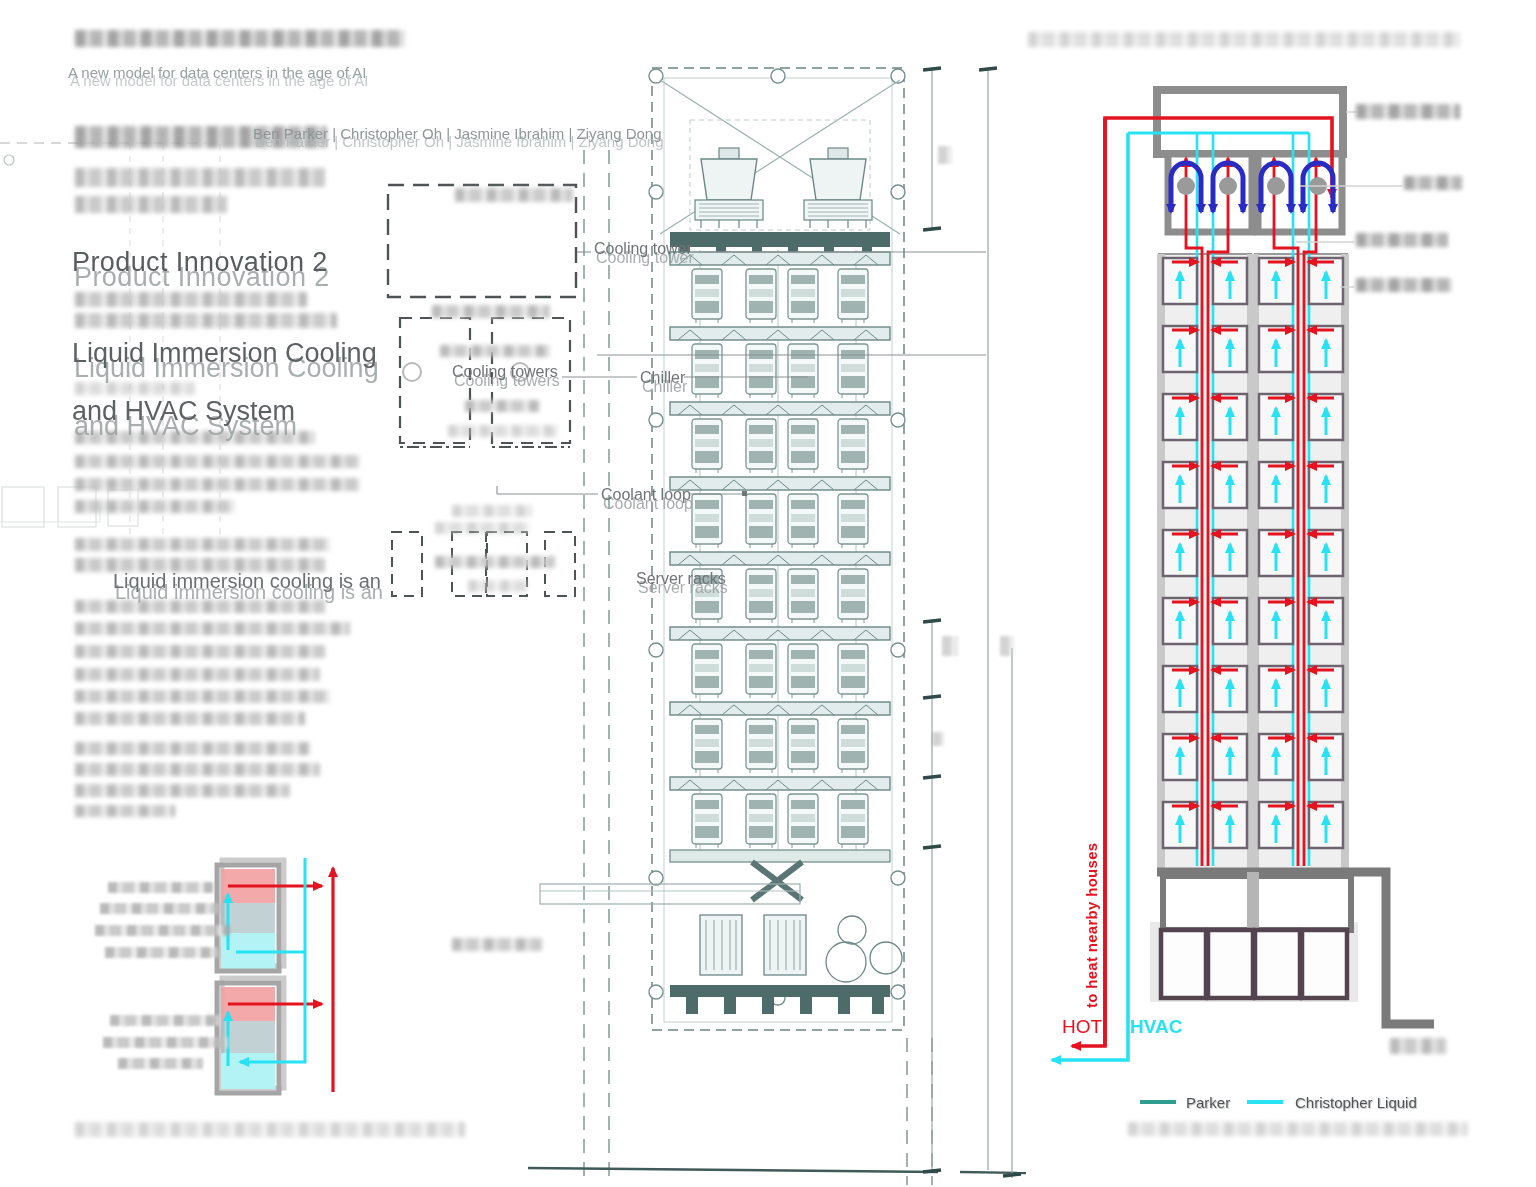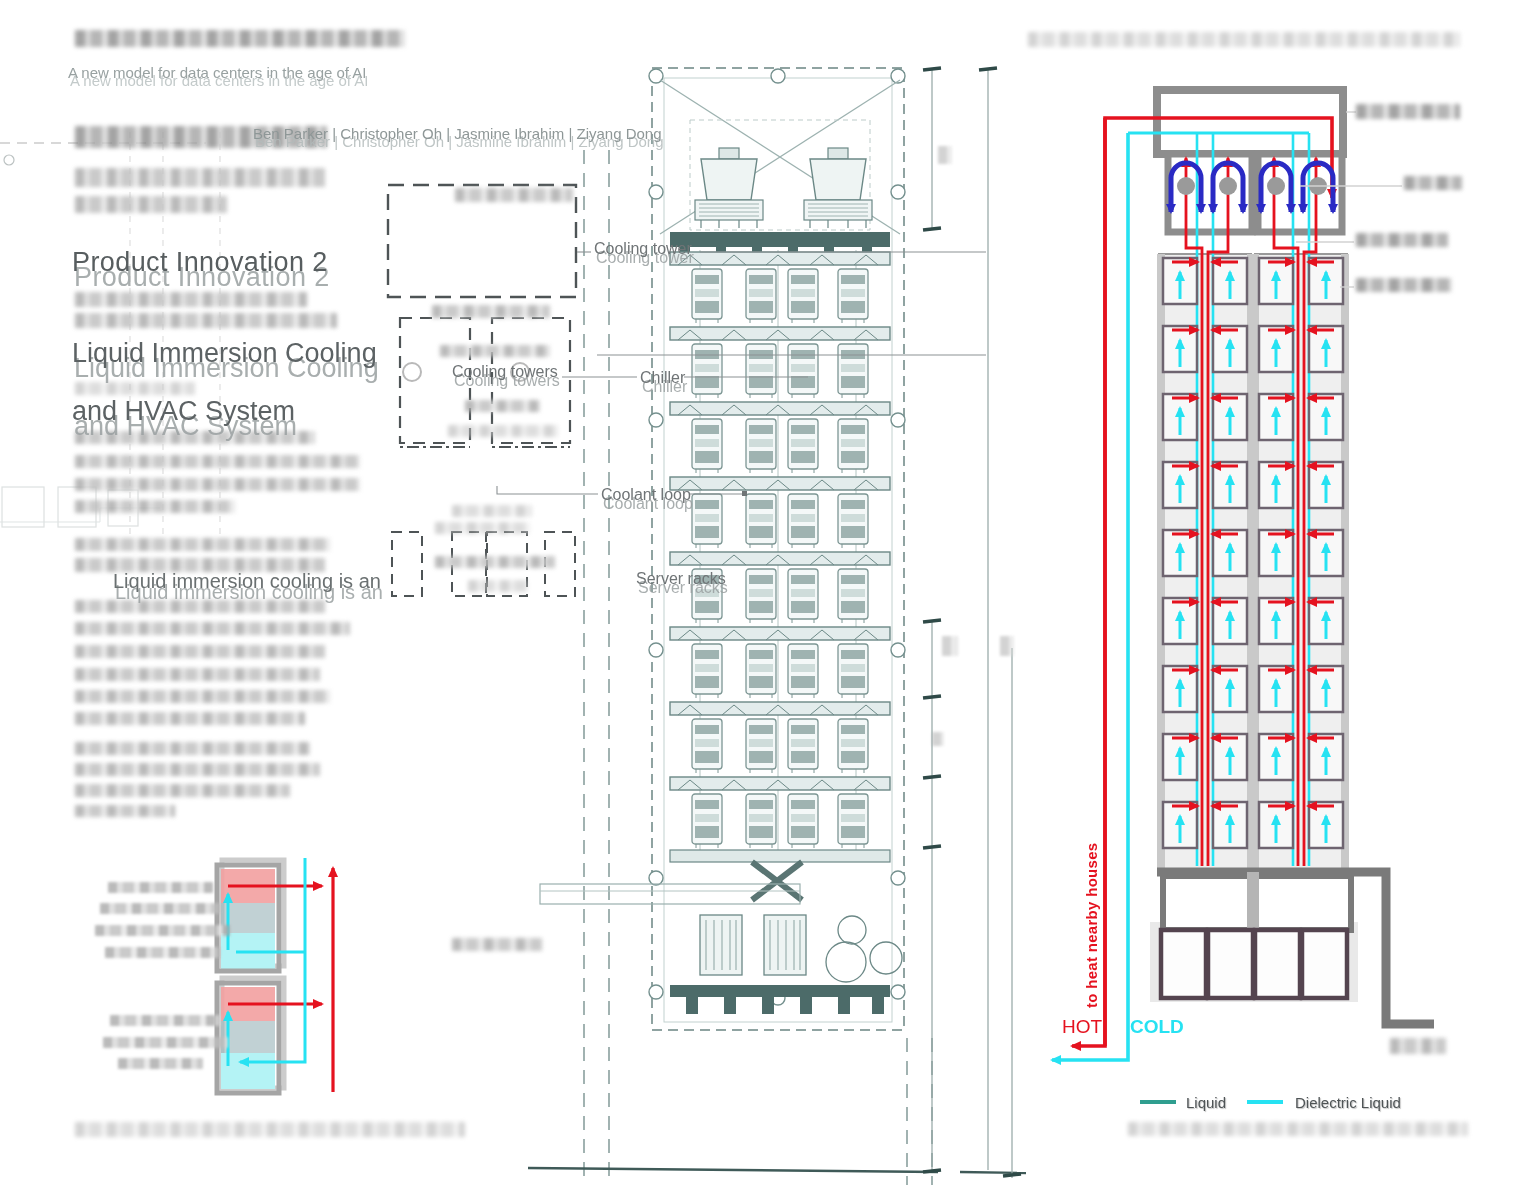--- a/index.html
+++ b/index.html
@@ -421,19 +421,19 @@
   <div class="gt lbl" style="left:601px;top:486px">
     <span class="g1">Coolant loop</span>
     <span class="g2">Coolant loop</span>
   </div>
   <div class="gt lbl" style="left:636px;top:570px">
     <span class="g1">Server racks</span>
     <span class="g2">Server racks</span>
   </div>
 
   <div class="hotword" style="left:1062px;top:1016px">HOT</div>
-  <div class="coldword" style="left:1130px;top:1016px">COLD</div>
+  <div class="coldword" style="left:1130px;top:1016px">HVAC</div>
   <div class="heatnote" style="left:1083px;top:1008px">to heat nearby houses</div>
 
-  <div class="legtext" style="left:1186px;top:1094px">Liquid</div>
-  <div class="legtext" style="left:1295px;top:1094px">Dielectric Liquid</div>
+  <div class="legtext" style="left:1186px;top:1094px">Parker</div>
+  <div class="legtext" style="left:1295px;top:1094px">Christopher Liquid</div>
 
 </div>
 
 </body></html>

